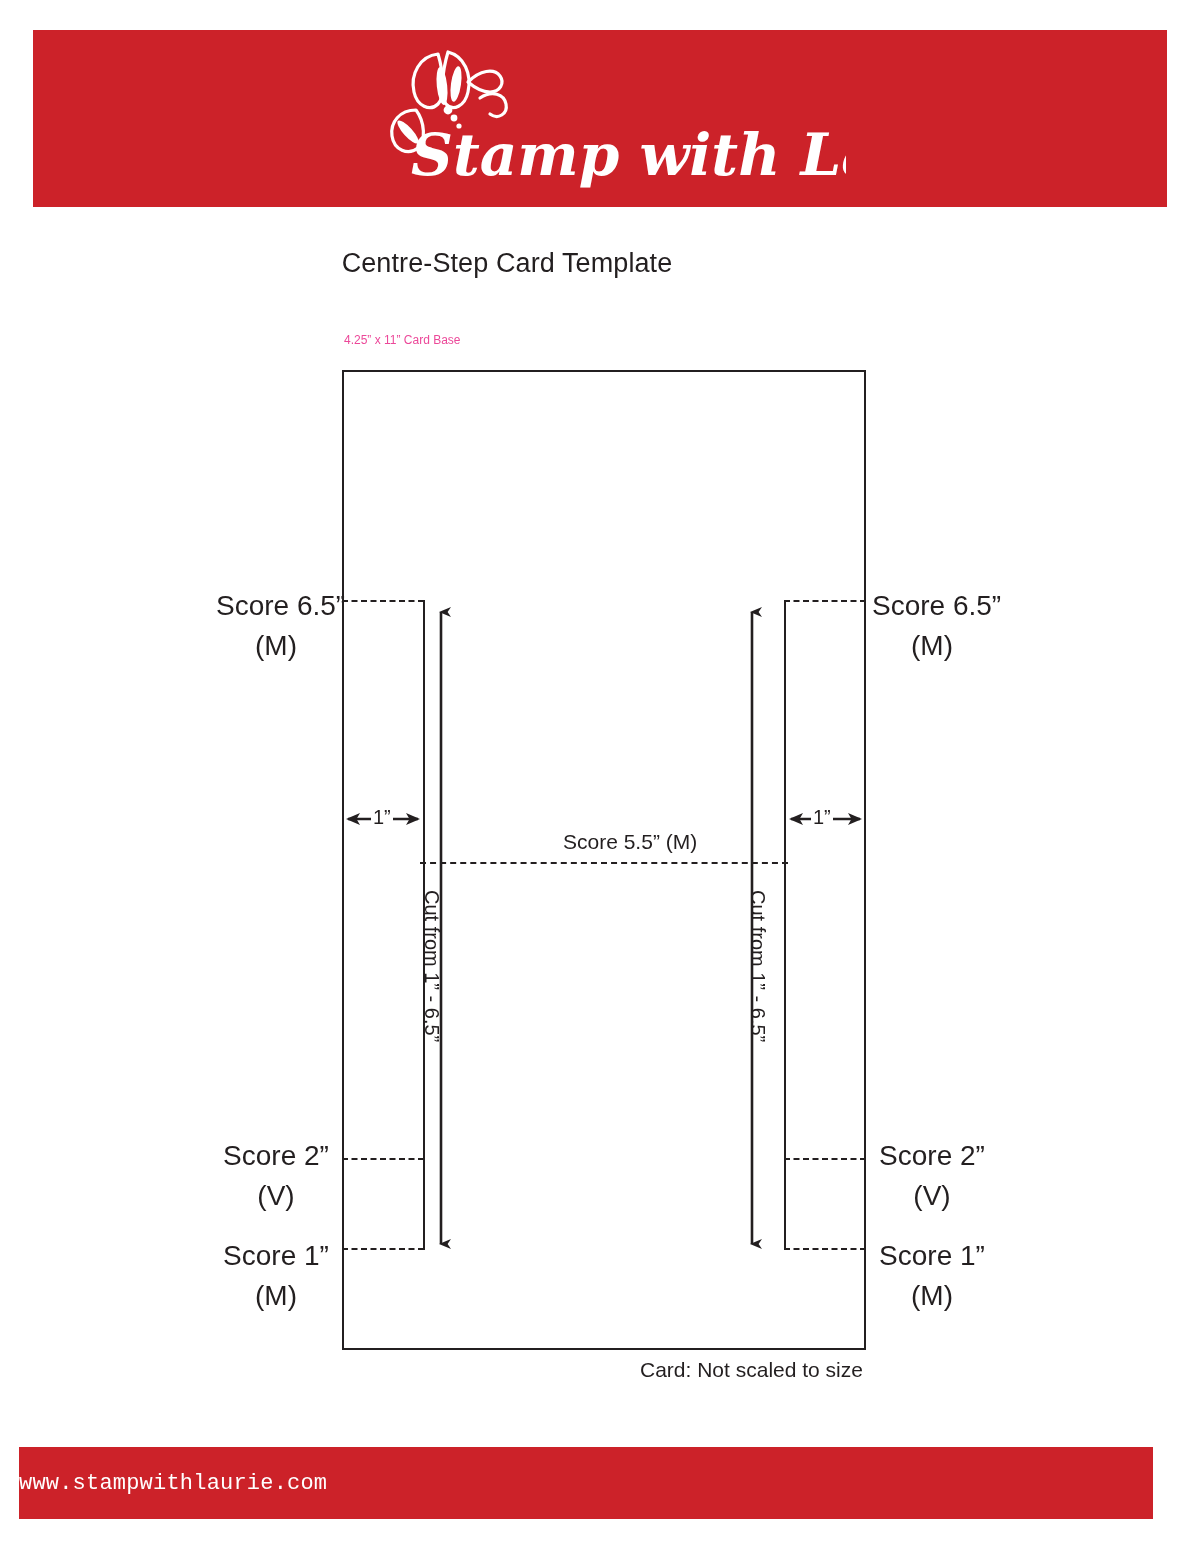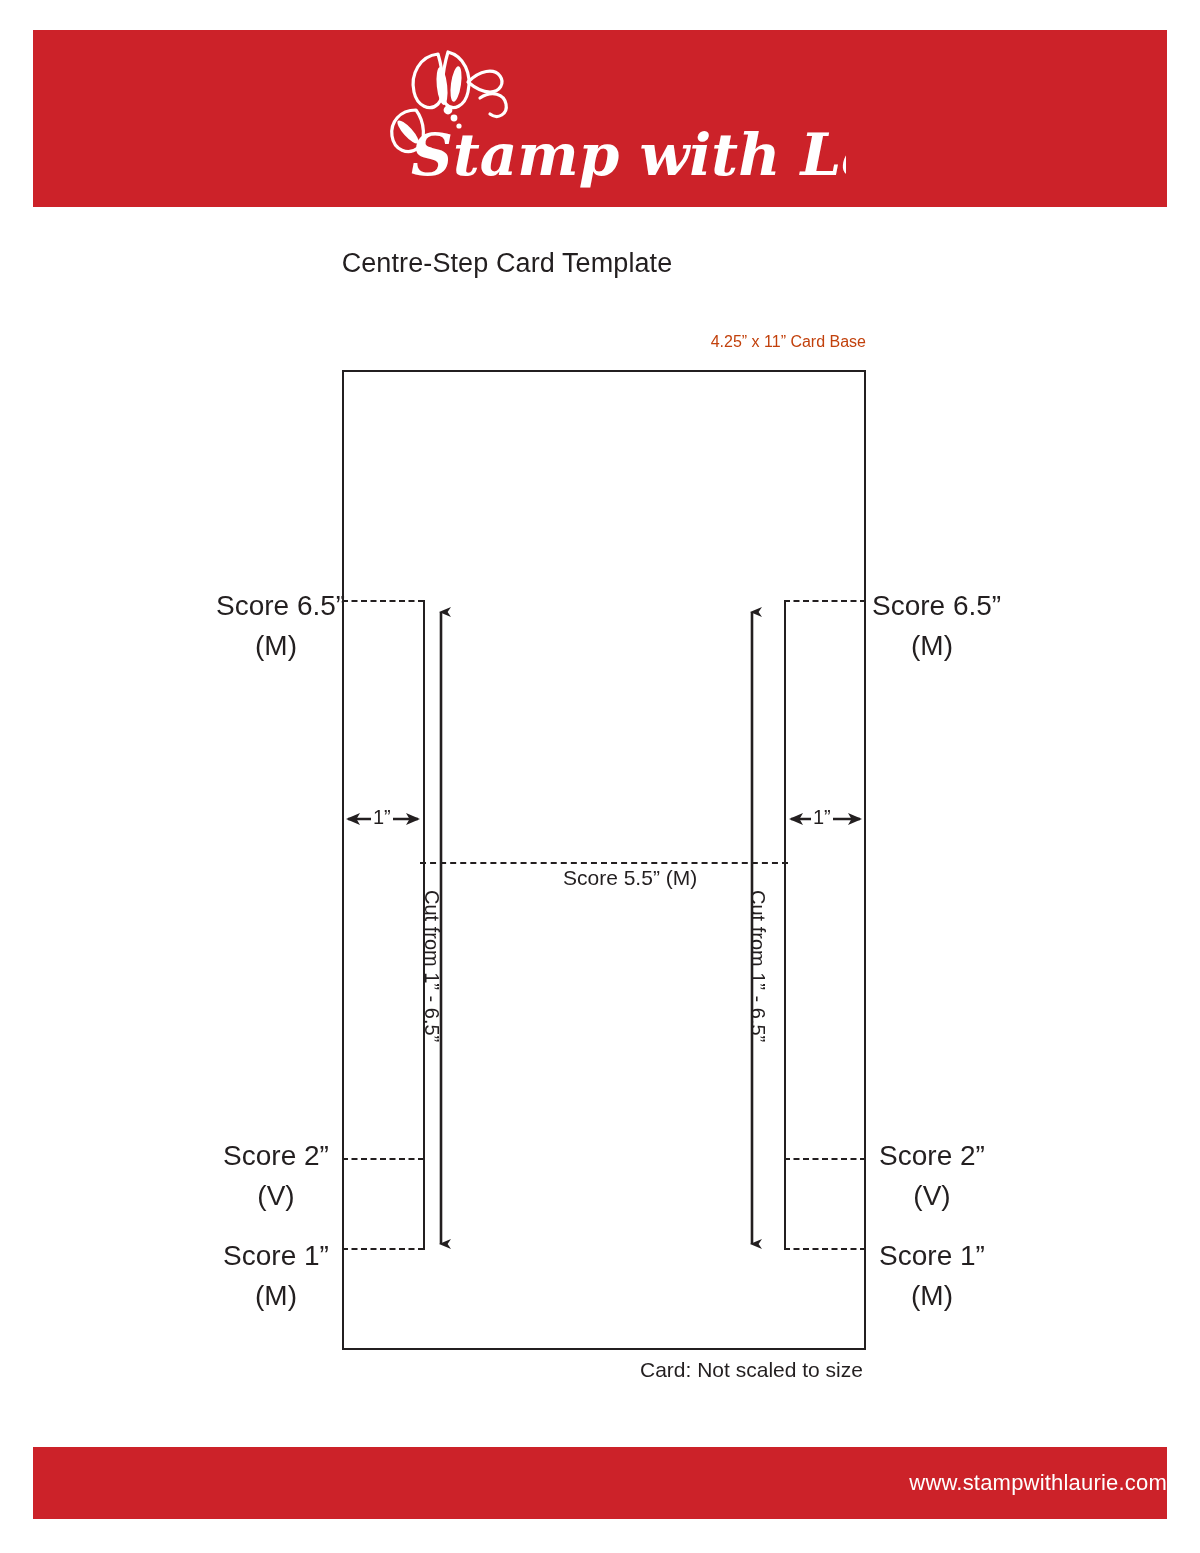--- a/index.html
+++ b/index.html
@@ -58,23 +58,23 @@
     top: 0;
     width: 1200px;
     height: 1553px;
   }
 
   .card-base-label {
     position: absolute;
     left: 344px;
     top: 333px;
     width: 522px;
-    text-align: right;
-    font-size: 16px;
-    color: #c2410c;
+    text-align: left;
+    font-size: 12px;
+    color: #ec4899;
   }
 
   
   .card-rect {
     position: absolute;
     left: 342px;
     top: 370px;
     width: 524px;
     height: 980px;
     border: 2px solid #231f20;
@@ -105,21 +105,20 @@
     white-space: nowrap;
   }
   .score-label.left  { text-align: center; }
   .score-label.right { text-align: center; }
 
   .score-mid-label {
     position: absolute;
     font-size: 21px;
     color: #231f20;
     white-space: nowrap;
-    margin-top: 36px;
   }
 
   .dim-label {
     position: absolute;
     font-size: 20px;
     color: #231f20;
     background: #ffffff;
     padding: 0 2px;
     white-space: nowrap;
   }
@@ -138,28 +137,29 @@
     top: 1358px;
     left: 640px;
     font-size: 21px;
     color: #231f20;
     white-space: nowrap;
   }
 
   
   .footer-banner {
     position: absolute;
-    left: 33px;
+    left: 19px;
     top: 1447px;
     width: 1134px;
     height: 72px;
     background: #cc2229;
     display: flex;
     align-items: center;
-    justify-content: flex-end;
+    justify-content: flex-start;
+    font-family: Liberation Mono, monospace;
   }
   .footer-url {
     color: #ffffff;
     font-size: 22px;
     letter-spacing: 0.2px;
     text-decoration: none;
   }
 
   svg.overlay {
     position: absolute;

